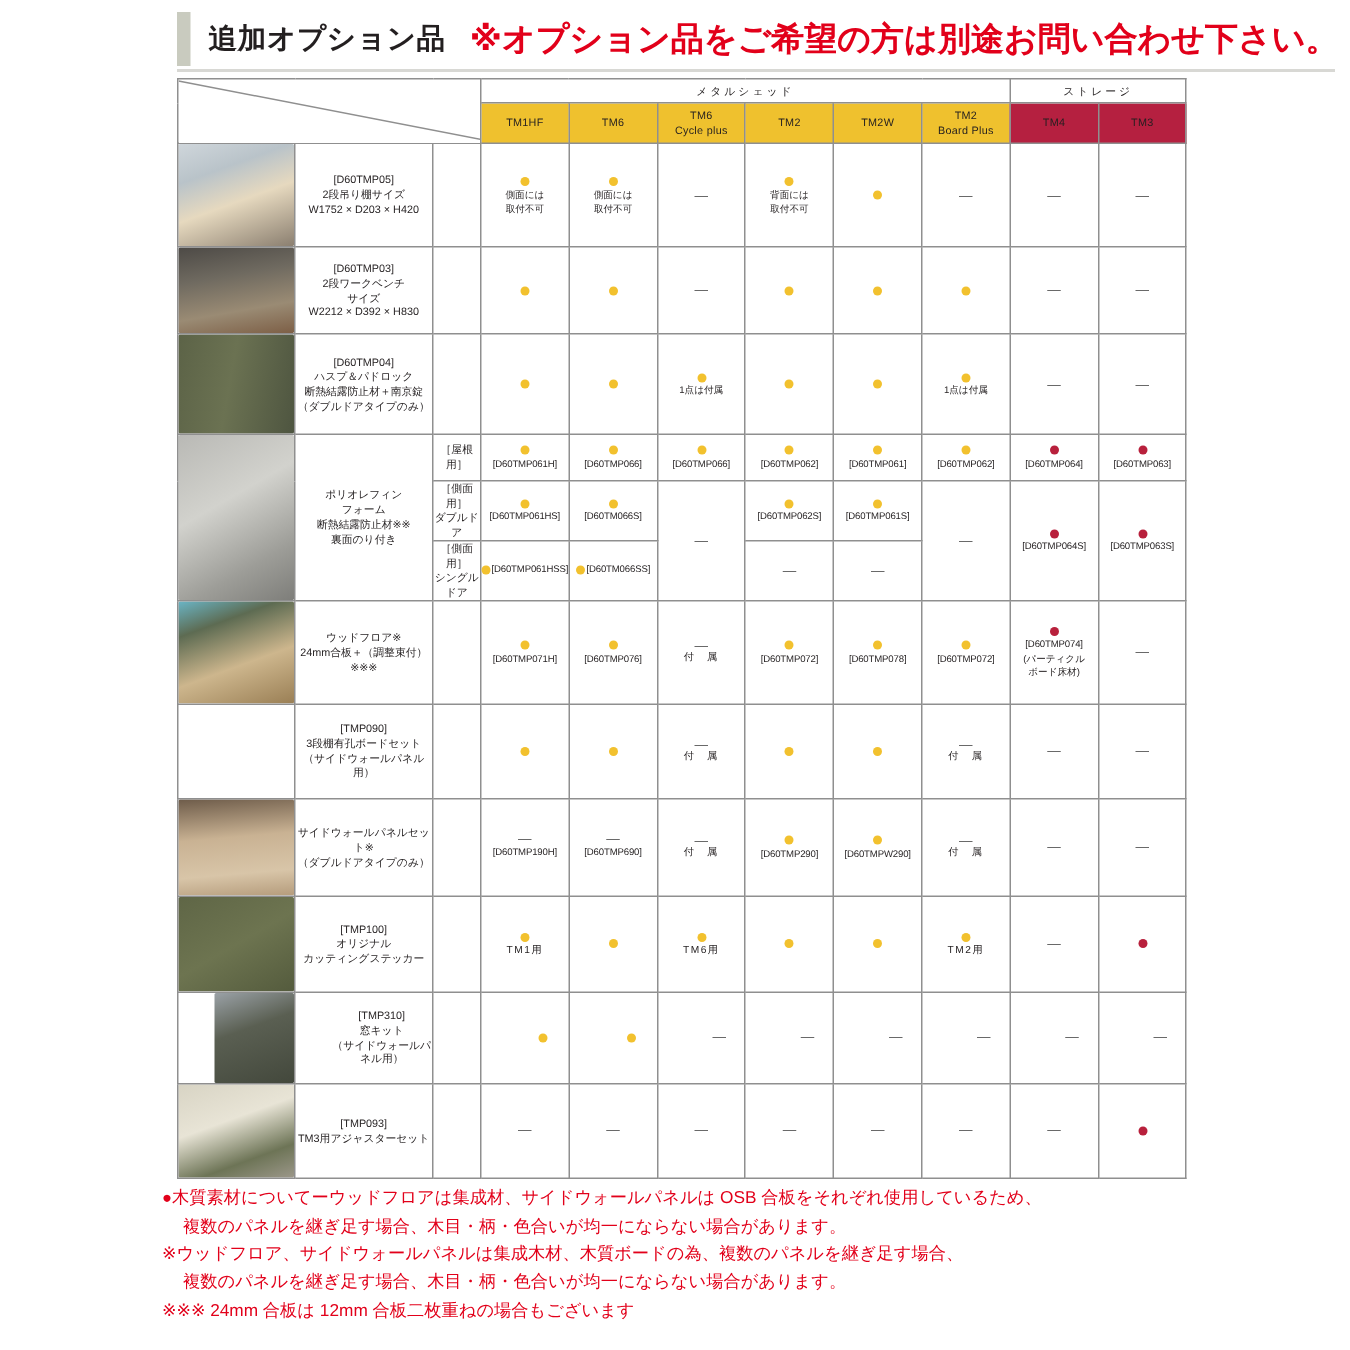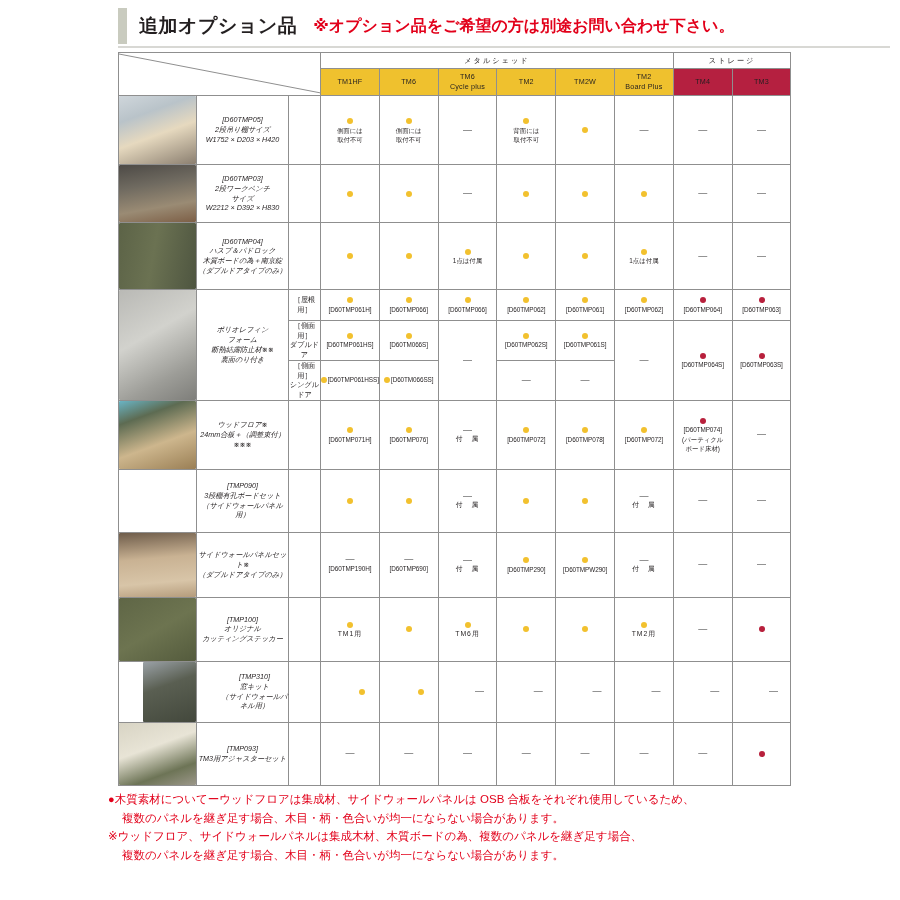--- a/index.html
+++ b/index.html
@@ -17,21 +17,21 @@
     position:absolute;left:118px;top:6px;width:772px;height:40px;
     display:flex;align-items:center;
     border-bottom:2px solid #d8d8d4;
   }
   .title-tab{width:9px;height:36px;background:#c9cbbf;flex:none;}
   .title-main{
     font-size:19px;font-weight:bold;color:#231f20;
     margin-left:12px;letter-spacing:.5px;white-space:nowrap;
   }
   .title-note{
-    font-size:16px;font-weight:bold;color:#e2001a;
+    font-size:22px;font-weight:bold;color:#e2001a;
     margin-left:16px;letter-spacing:0px;white-space:nowrap;
   }
 
   
   .tbl{
     position:absolute;left:118px;top:52px;
     border-collapse:collapse;
     table-layout:fixed;
     width:672px;
   }
@@ -70,21 +70,20 @@
 
   
   .imgcell{padding:2px;background:#ffffff;}
   .thumb{
     width:100%;height:100%;display:block;border-radius:1px;
     background-size:cover;background-position:center;
   }
   .namecell{
     text-align:left;padding:4px 5px;font-size:7.6px;line-height:1.5;
     color:#231f20;
-    font-style:italic;
   }
   .subcell{
     font-size:6.6px;line-height:1.25;padding:1px 1px;text-align:left;
     padding-left:2px;
   }
   .dot{
     display:inline-block;width:6px;height:6px;border-radius:50%;
     vertical-align:middle;
   }
   .dot.y{background:#f2c12e;}
@@ -257,21 +256,21 @@
             </div>
           </td>
         </tr>
         <tr class="r3">
           <td class="imgcell" rowspan="1">
             <div class="thumb" style="background: linear-gradient(100deg, rgb(92, 99, 71) 0%, rgb(107, 114, 82) 45%, rgb(78, 85, 64) 100%); height: 100%; min-height: 46px;"></div>
           </td>
           <td class="namecell" rowspan="1">
             <div>[D60TMP04]</div>
             <div>ハスプ＆パドロック</div>
-            <div>木質ボードの為＋南京錠</div>
+            <div>断熱結露防止材＋南京錠</div>
             <div>（ダブルドアタイプのみ）</div>
           </td>
           <td class="subcell" rowspan="1"></td>
           <td>
             <div><span class="dot y"></span></div>
           </td>
           <td>
             <div><span class="dot y"></span></div>
           </td>
           <td>
@@ -669,15 +668,16 @@
           </td>
         </tr>
       </tbody>
   </table>
 
   <div class="notes" id="notes">
       <div class="note-line"><span class="bullet">●</span><span>木質素材についてーウッドフロアは集成材、サイドウォールパネルは OSB 合板をそれぞれ使用しているため、</span></div>
       <div class="note-line note-ind"><span>複数のパネルを継ぎ足す場合、木目・柄・色合いが均一にならない場合があります。</span></div>
       <div class="note-line"><span>※ウッドフロア、サイドウォールパネルは集成木材、木質ボードの為、複数のパネルを継ぎ足す場合、</span></div>
       <div class="note-line note-ind"><span>複数のパネルを継ぎ足す場合、木目・柄・色合いが均一にならない場合があります。</span></div>
+      <div class="note-line"><span>※※※ 24mm 合板は 12mm 合板二枚重ねの場合もございます</span></div>
     </div>
 
 </div>
 
 </body></html>

